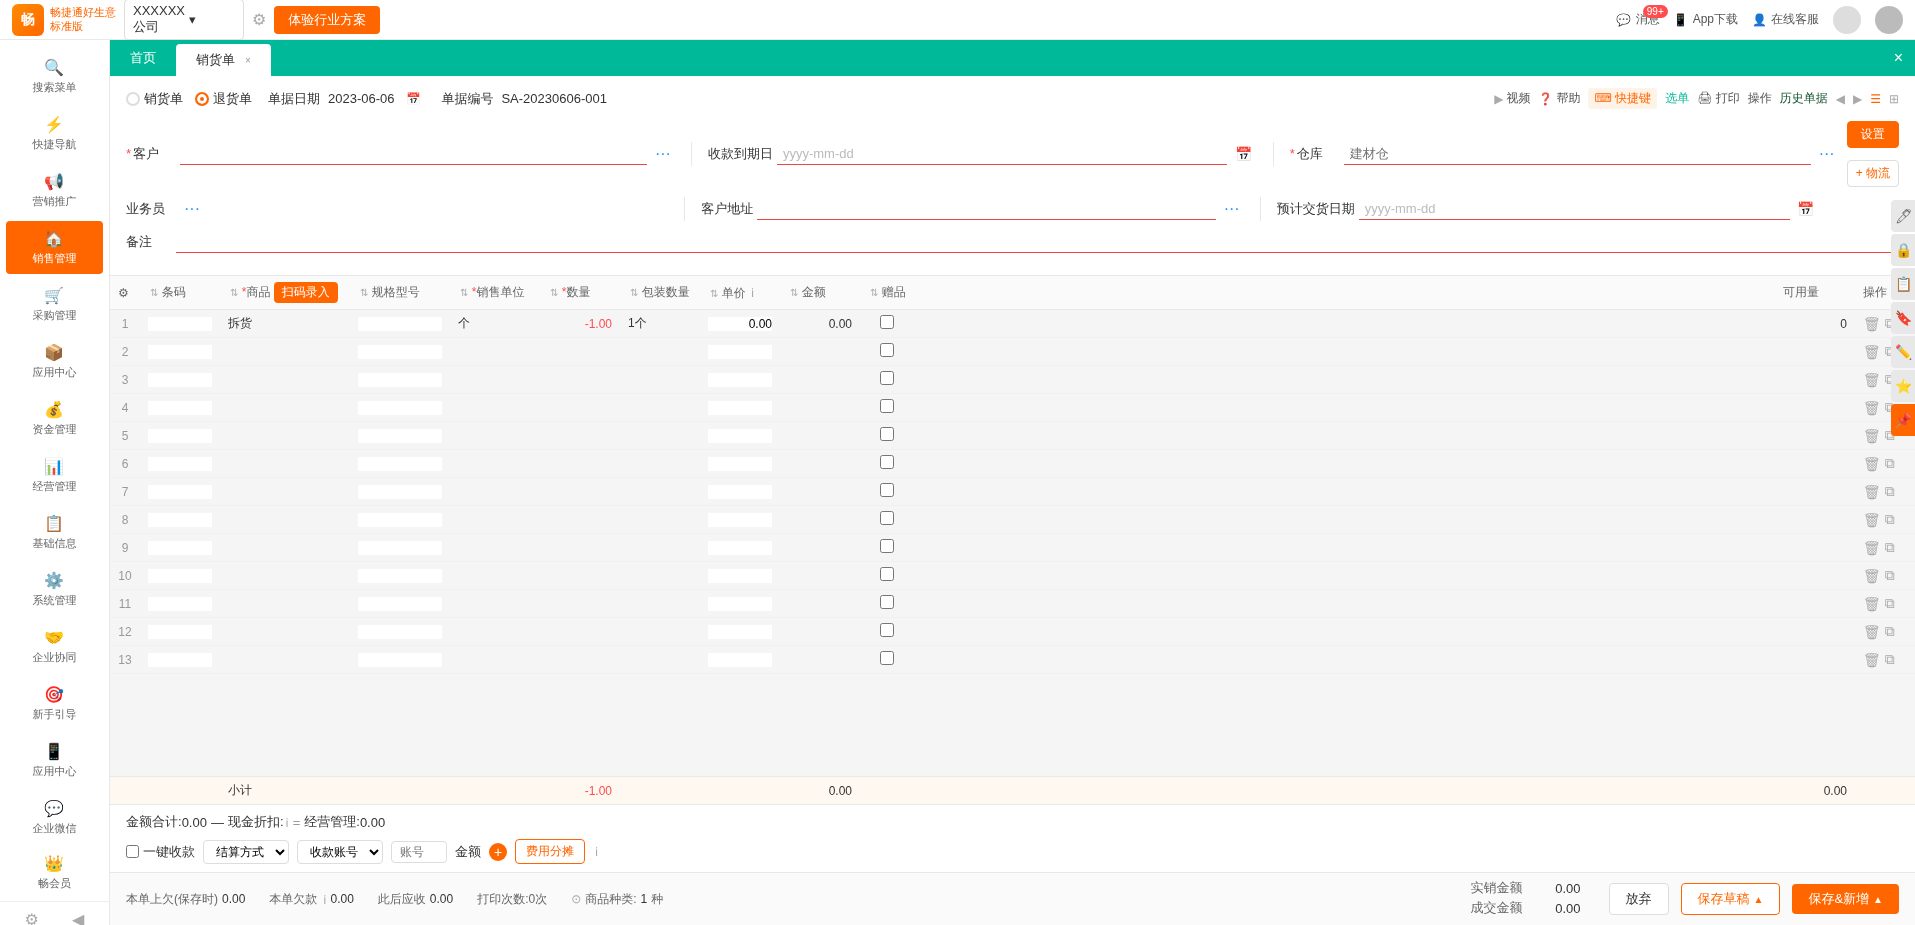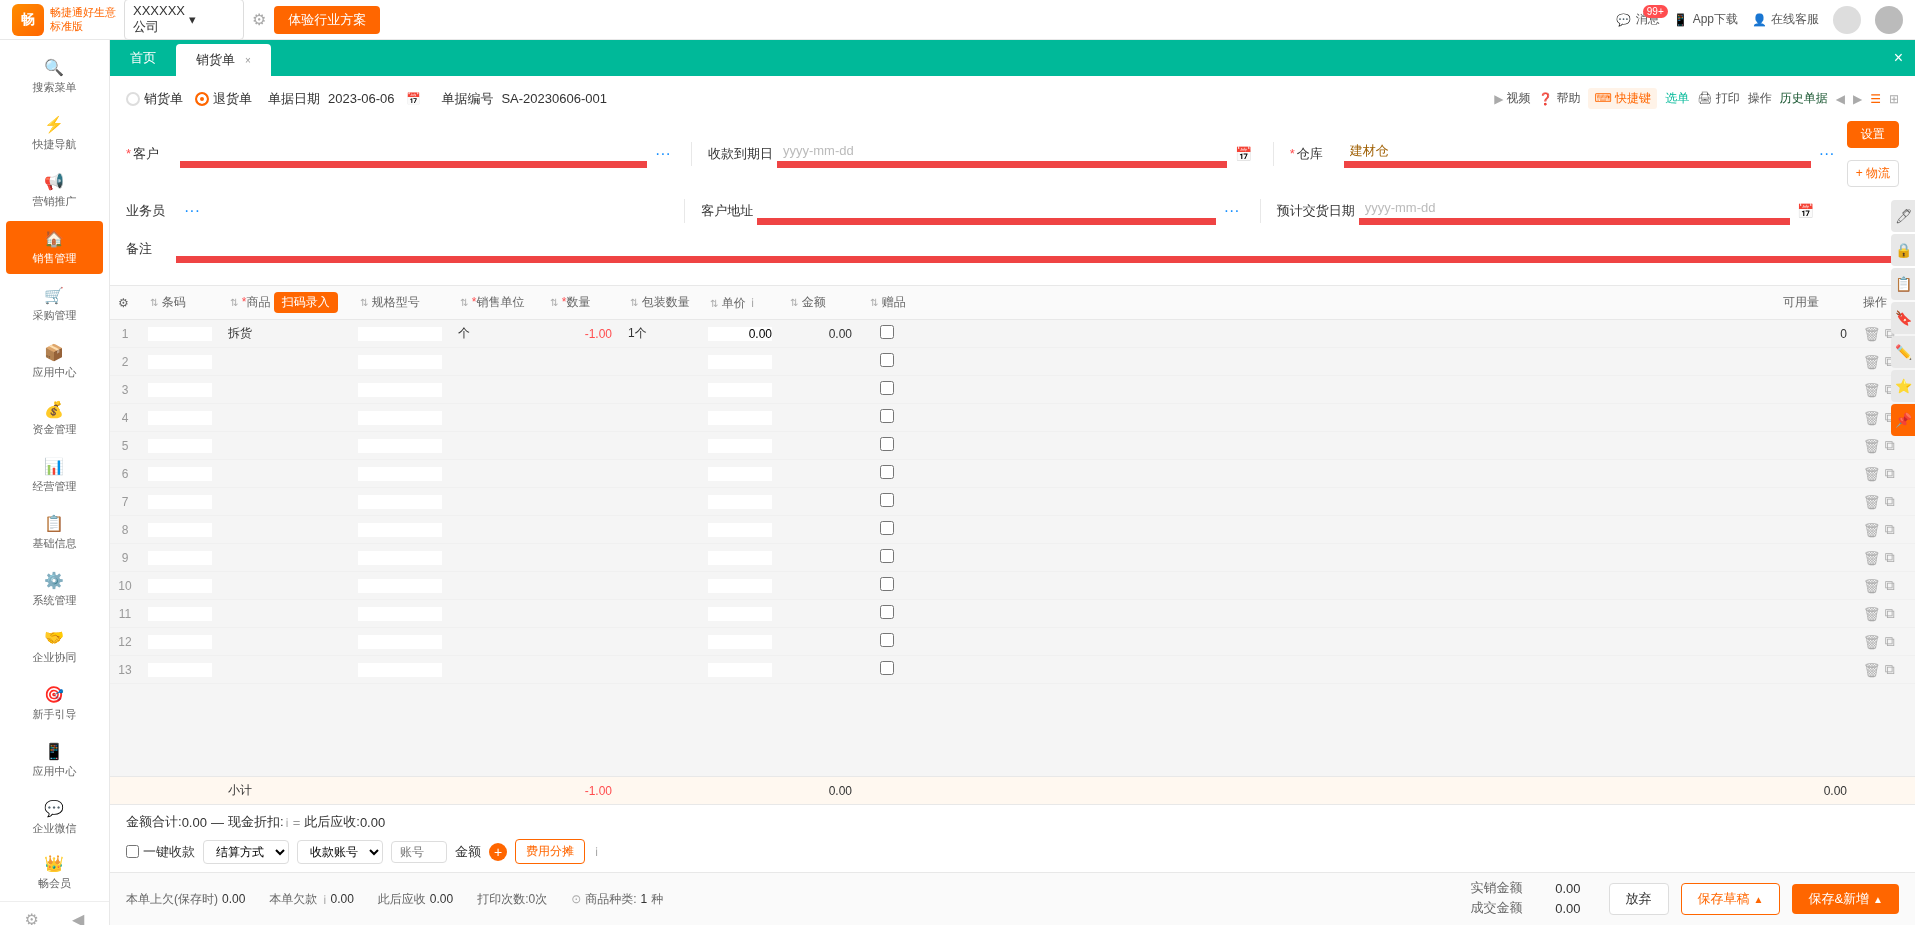--- a/index.html
+++ b/index.html
@@ -49,21 +49,21 @@
     .doc-label { font-size: 13px; color: #333; margin-left: 12px; }
     .doc-value { font-size: 13px; color: #333; }
     .toolbar-right { margin-left: auto; display: flex; align-items: center; gap: 8px; }
     .toolbar-btn { display: flex; align-items: center; gap: 3px; cursor: pointer; font-size: 12px; color: #555; }
     .toolbar-btn .icon { color: #00b999; }
 
     .form-row { display: flex; align-items: center; gap: 0; margin-bottom: 10px; }
     .form-field { display: flex; align-items: center; flex: 1; gap: 4px; }
     .field-label { font-size: 13px; color: #333; min-width: 50px; white-space: nowrap; }
     .field-label.required::before { content: '*'; color: #ff4d4f; margin-right: 2px; }
-    .field-input { flex: 1; border: none; border-bottom: 7px solid #ef4444; padding: 3px 6px; font-size: 13px; color: #a16207; outline: none; cursor: pointer; }
+    .field-input { flex: 1; border: none; border-bottom: 1px solid #ef4444; padding: 3px 6px; font-size: 13px; color: #737373; outline: none; cursor: pointer; }
     .field-input::placeholder { color: #bbb; }
     .field-dots { color: #1890ff; font-size: 16px; cursor: pointer; padding: 0 4px; }
     .field-cal { color: #aaa; font-size: 14px; cursor: pointer; padding: 0 4px; }
     .form-divider { width: 1px; background: #e8e8e8; height: 24px; margin: 0 16px; }
     .action-btn-small { background: #fff; border: 1px solid #ddd; border-radius: 4px; padding: 4px 8px; font-size: 12px; cursor: pointer; color: #ff6600; white-space: nowrap; }
     .action-btn-small.orange { background: #ff6600; color: white; border-color: #ff6600; }
 
     
     .table-area { flex: 1; overflow: hidden; display: flex; flex-direction: column; }
     .scan-btn { background: #ff6600; color: white; border: none; border-radius: 4px; padding: 2px 8px; cursor: pointer; font-size: 12px; }
@@ -630,21 +630,21 @@
         </div>
 
         <div class="bottom-area">
           <div class="bottom-calc">
             <span class="calc-label">金额合计:</span>
             <span class="calc-value">0.00</span>
             <span class="calc-dash">—</span>
             <span class="calc-label">现金折扣:</span>
             <span class="info-icon">ℹ</span>
             <span class="calc-equals">=</span>
-            <span class="calc-label">此后应收:</span>
+            <span class="calc-label">经营管理:</span>
             <span class="result-value">0.00</span>
           </div>
           <div class="bottom-payment">
             <label class="checkbox-label">
               <input type="checkbox" style="">
               <span>一键收款</span>
             </label>
             <select class="payment-select">
               <option>结算方式</option>
             </select>

